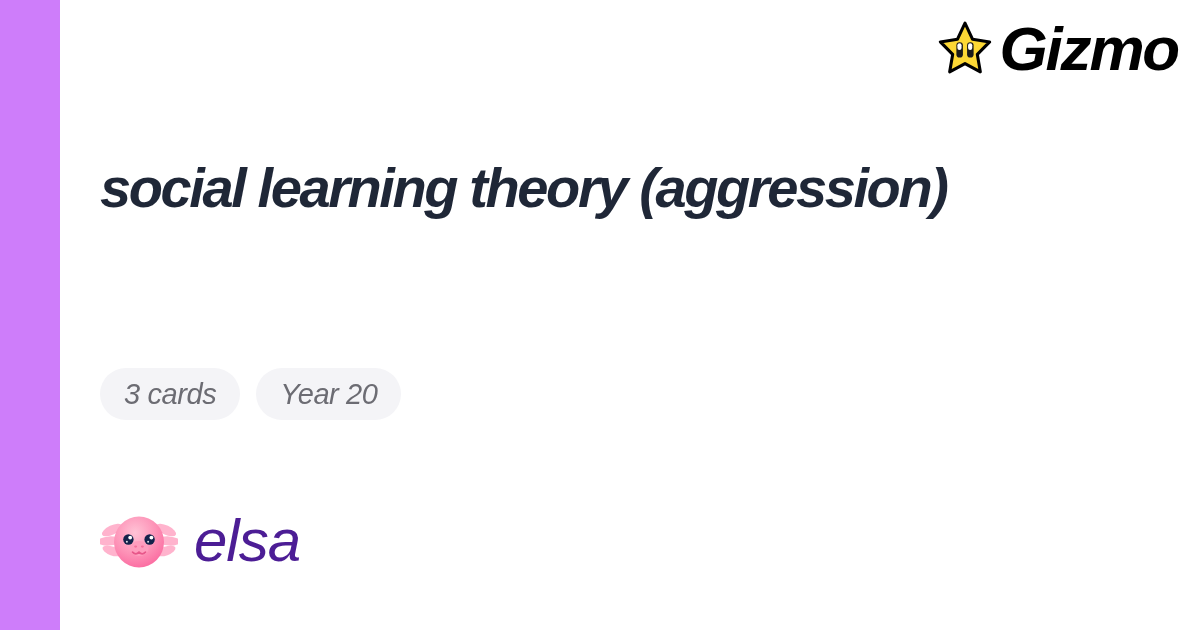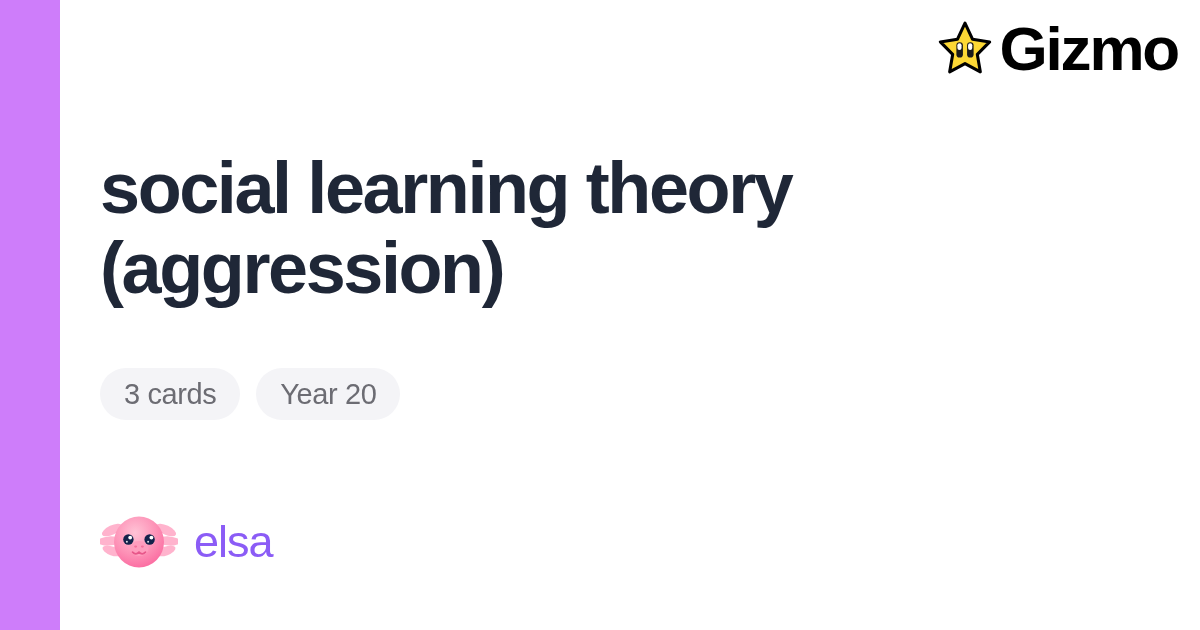--- a/index.html
+++ b/index.html
@@ -13,20 +13,21 @@
     font-family: "Liberation Sans", sans-serif;
     overflow: hidden;
   }
 
   .card {
     position: relative;
     width: 1200px;
     height: 522px;
     background: #ffffff;
     box-sizing: border-box;
+    font-style: italic;
   }
 
   
   .accent-bar {
     position: absolute;
     left: 0;
     top: 0;
     width: 60px;
     height: 630px;
     background: #ce7dfa;
@@ -64,21 +65,21 @@
     width: 1060px;
     height: 630px;
   }
 
   .deck-title {
     position: absolute;
     top: 148px;
     left: 0;
     width: 900px;
     margin: 0;
-    font-size: 72px;
+    font-size: 56px;
     font-weight: 700;
     line-height: 80px;
     letter-spacing: -2.4px;
     color: #1f2737;
     font-family: "Liberation Sans", sans-serif;
   }
 
   .pill-row {
     position: absolute;
     top: 368px;
@@ -108,23 +109,23 @@
     align-items: center;
     gap: 16px;
   }
   .avatar {
     width: 78px;
     height: 66px;
     display: block;
     flex: 0 0 auto;
   }
   .author-name {
-    font-size: 45px;
+    font-size: 60px;
     font-weight: 400;
-    color: #8b5cf6;
+    color: #4c1d95;
     letter-spacing: -1px;
     line-height: 1;
     font-family: "Liberation Sans", sans-serif;
   }
 </style>
 </head>
 <body>
 
 <div class="card">
 

